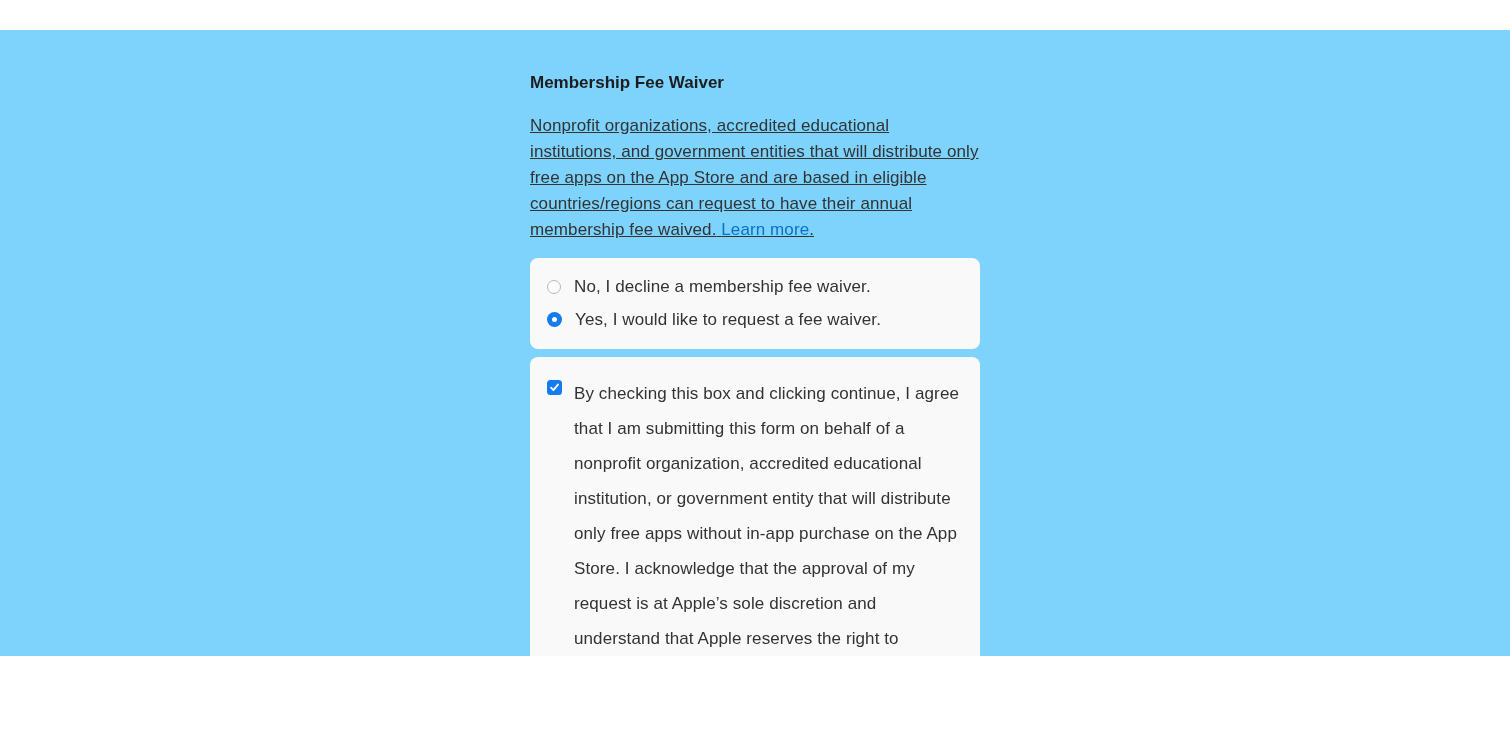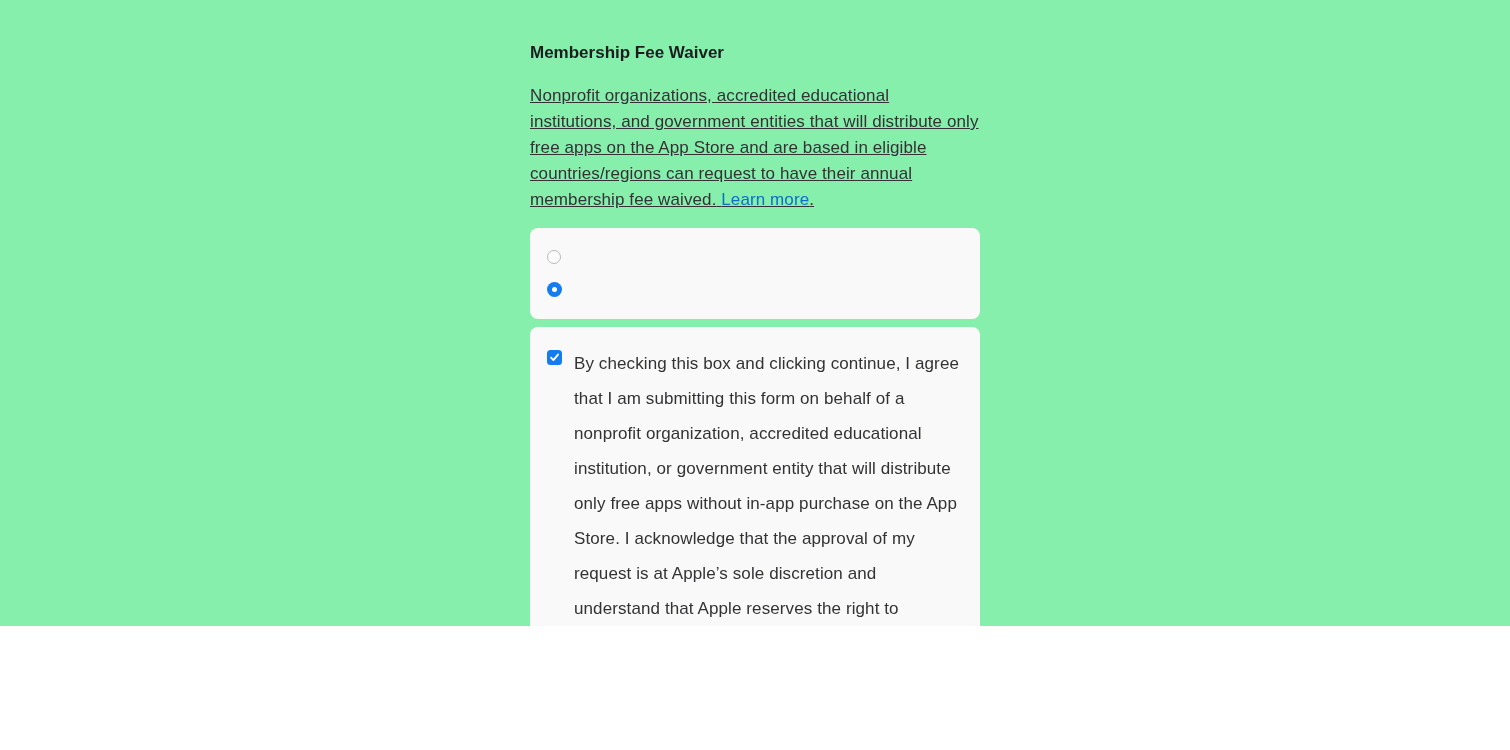--- a/index.html
+++ b/index.html
@@ -6,22 +6,23 @@
   html, body {
     margin: 0;
     padding: 0;
     background: #ffffff;
     font-family: "Liberation Sans", "DejaVu Sans", sans-serif;
   }
   .page {
     position: relative;
     width: 1510px;
     height: 626px;
-    background: #86efac;
+    background: #7dd3fc;
     overflow: hidden;
+    margin-top: 30px;
   }
   .content {
     position: absolute;
     left: 530px;
     top: 43px;
     width: 450px;
   }
   .section-title {
     font-size: 17px;
     font-weight: 700;
@@ -131,25 +132,27 @@
 <div class="page">
   <div class="content">
 
     <h2 class="section-title">Membership Fee Waiver</h2>
 
     <p class="intro"><span>Nonprofit organizations, accredited educational institutions, and government entities that will distribute only free apps on the App Store and are based in eligible countries/regions can request to have their annual membership fee waived.</span> <a href="#">Learn more</a><span>.</span></p>
 
     <div class="panel radio-panel">
       <div class="radio-row">
         <span class="radio"></span>
+        <span class="radio-label">No, I decline a membership fee waiver.</span>
       </div>
       <div class="radio-row">
         <span class="radio on">
             <span class="dot"></span>
           </span>
+        <span class="radio-label">Yes, I would like to request a fee waiver.</span>
       </div>
     </div>
 
     <div class="panel agreement-panel">
       <span class="checkbox on">
         <svg width="11" height="11" viewBox="0 0 12 12" aria-hidden="true">
           <path d="M2.2 6.2 L4.8 8.8 L9.8 2.8" stroke="#ffffff" stroke-width="2" fill="none" stroke-linecap="round" stroke-linejoin="round"></path>
         </svg>
       </span>
       <span class="agreement-text">By checking this box and clicking continue, I agree that I am submitting this form on behalf of a nonprofit organization, accredited educational institution, or government entity that will distribute only free apps without in-app purchase on the App Store. I acknowledge that the approval of my request is at Apple’s sole discretion and understand that Apple reserves the right to determine eligibility criteria and may request additional documentation. The annual membership fee will be reinstated if this organization becomes ineligible for the fee waiver for any reason or at any time at Apple’s sole discretion.</span>

